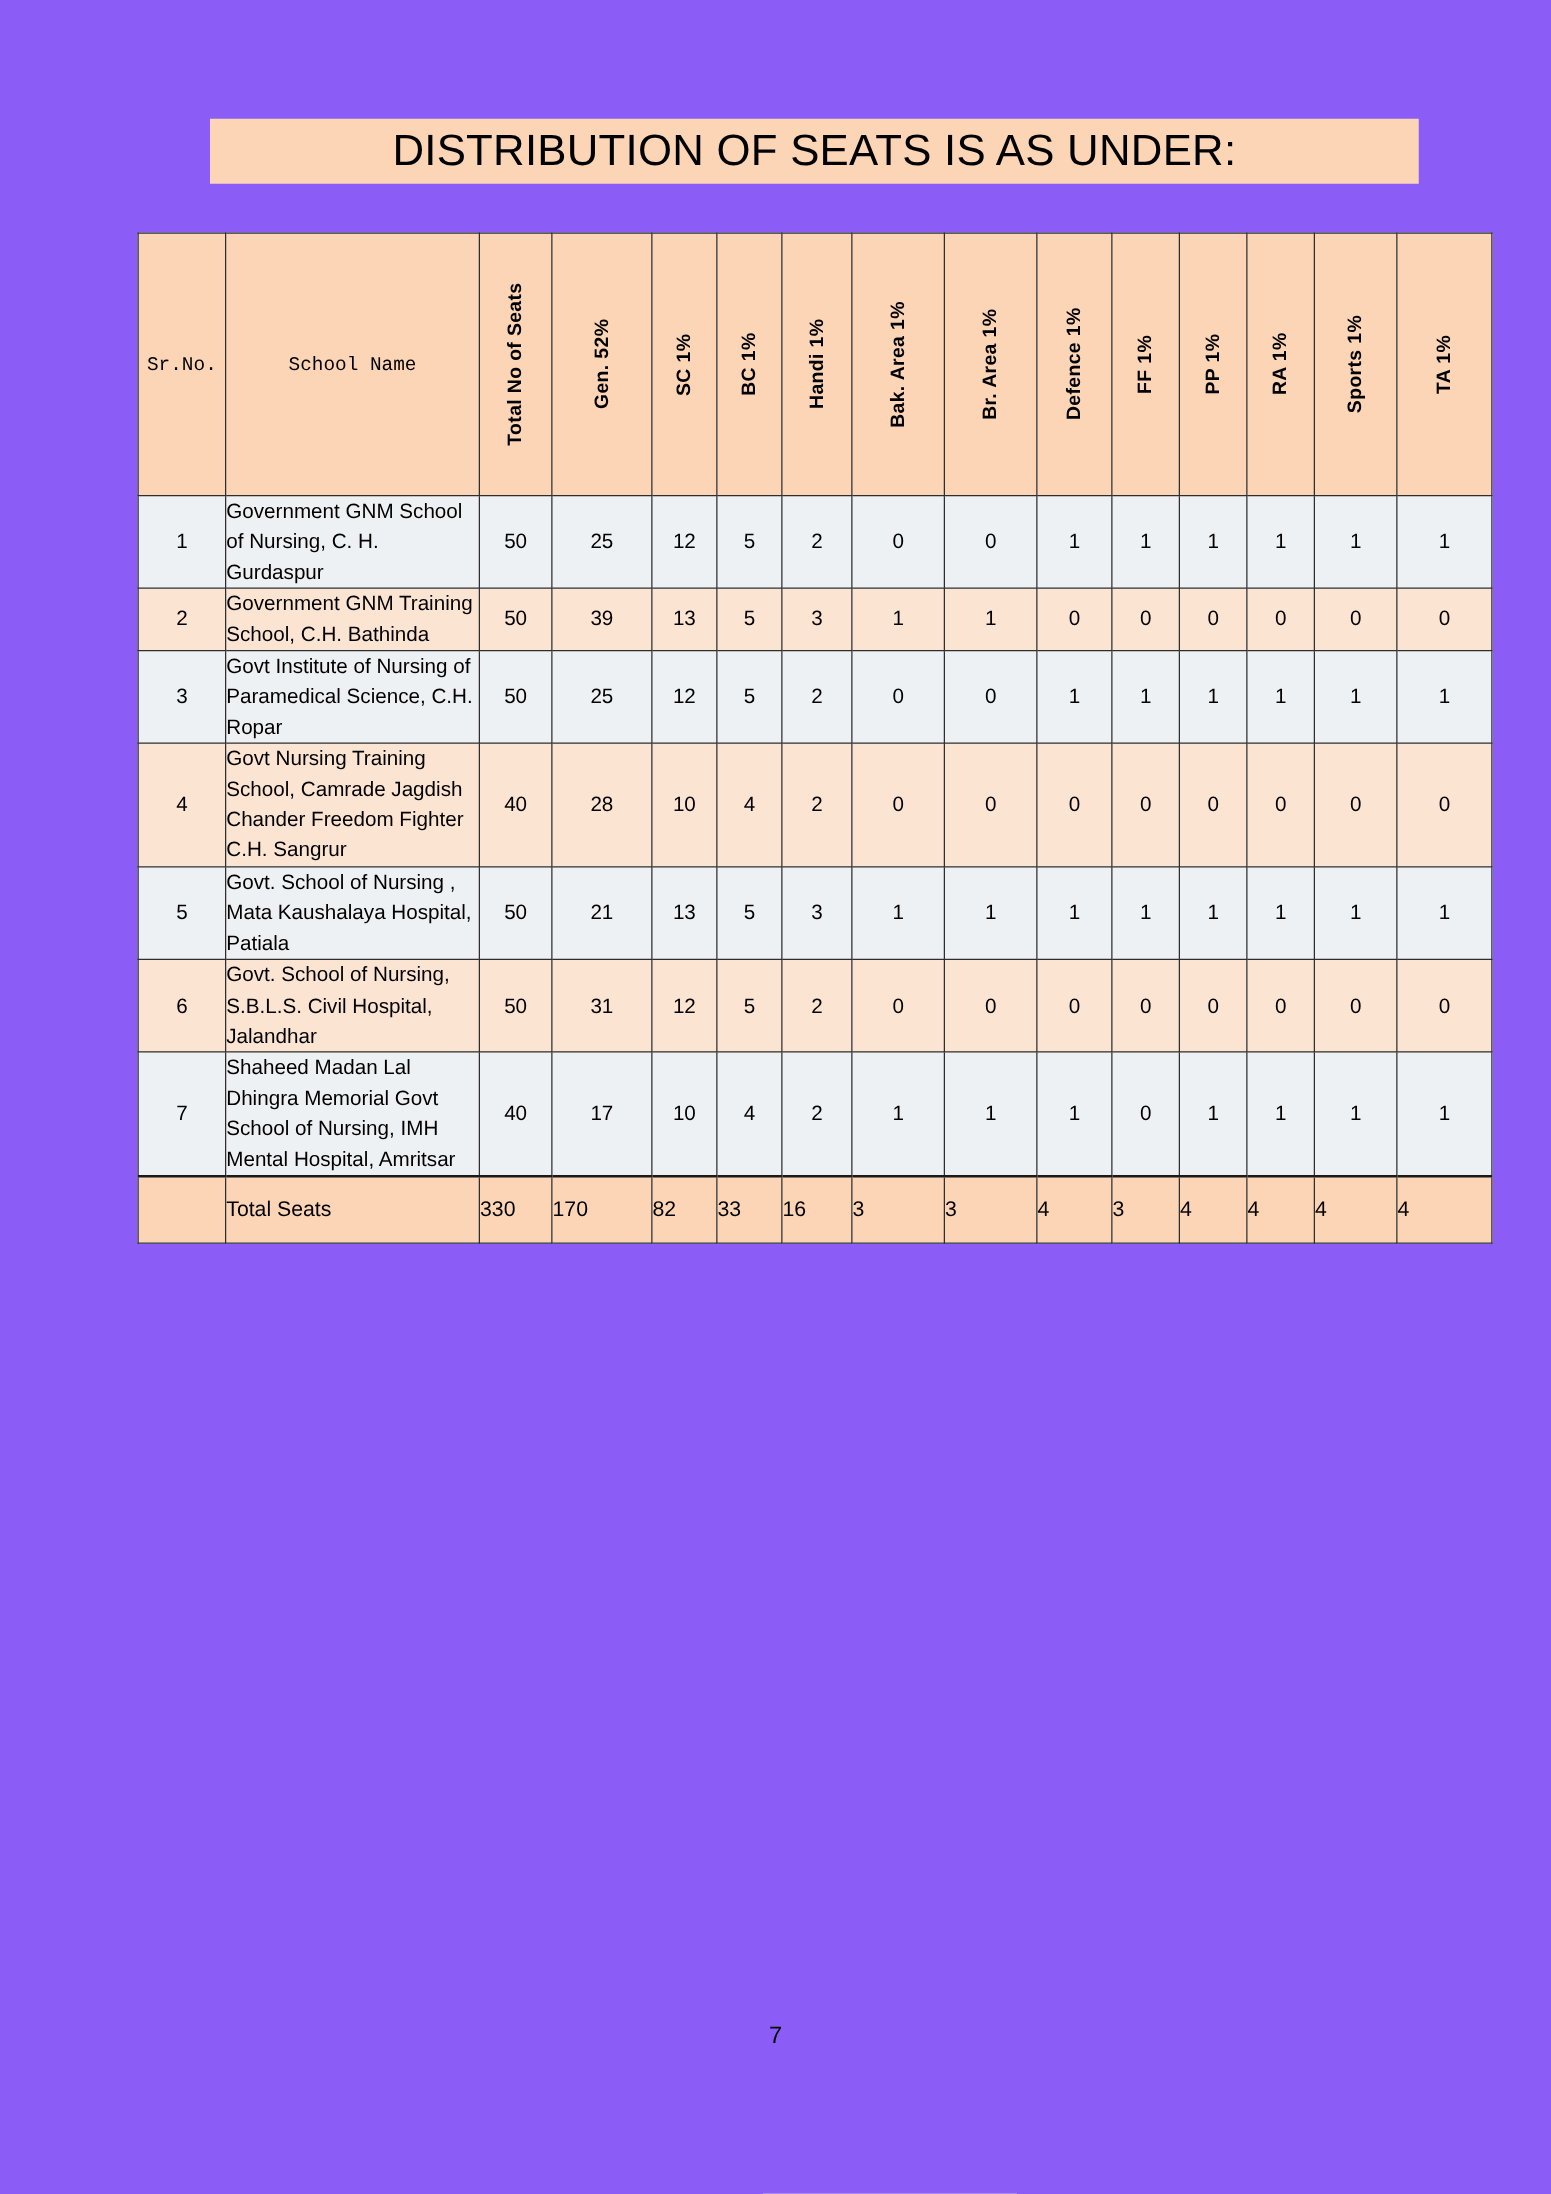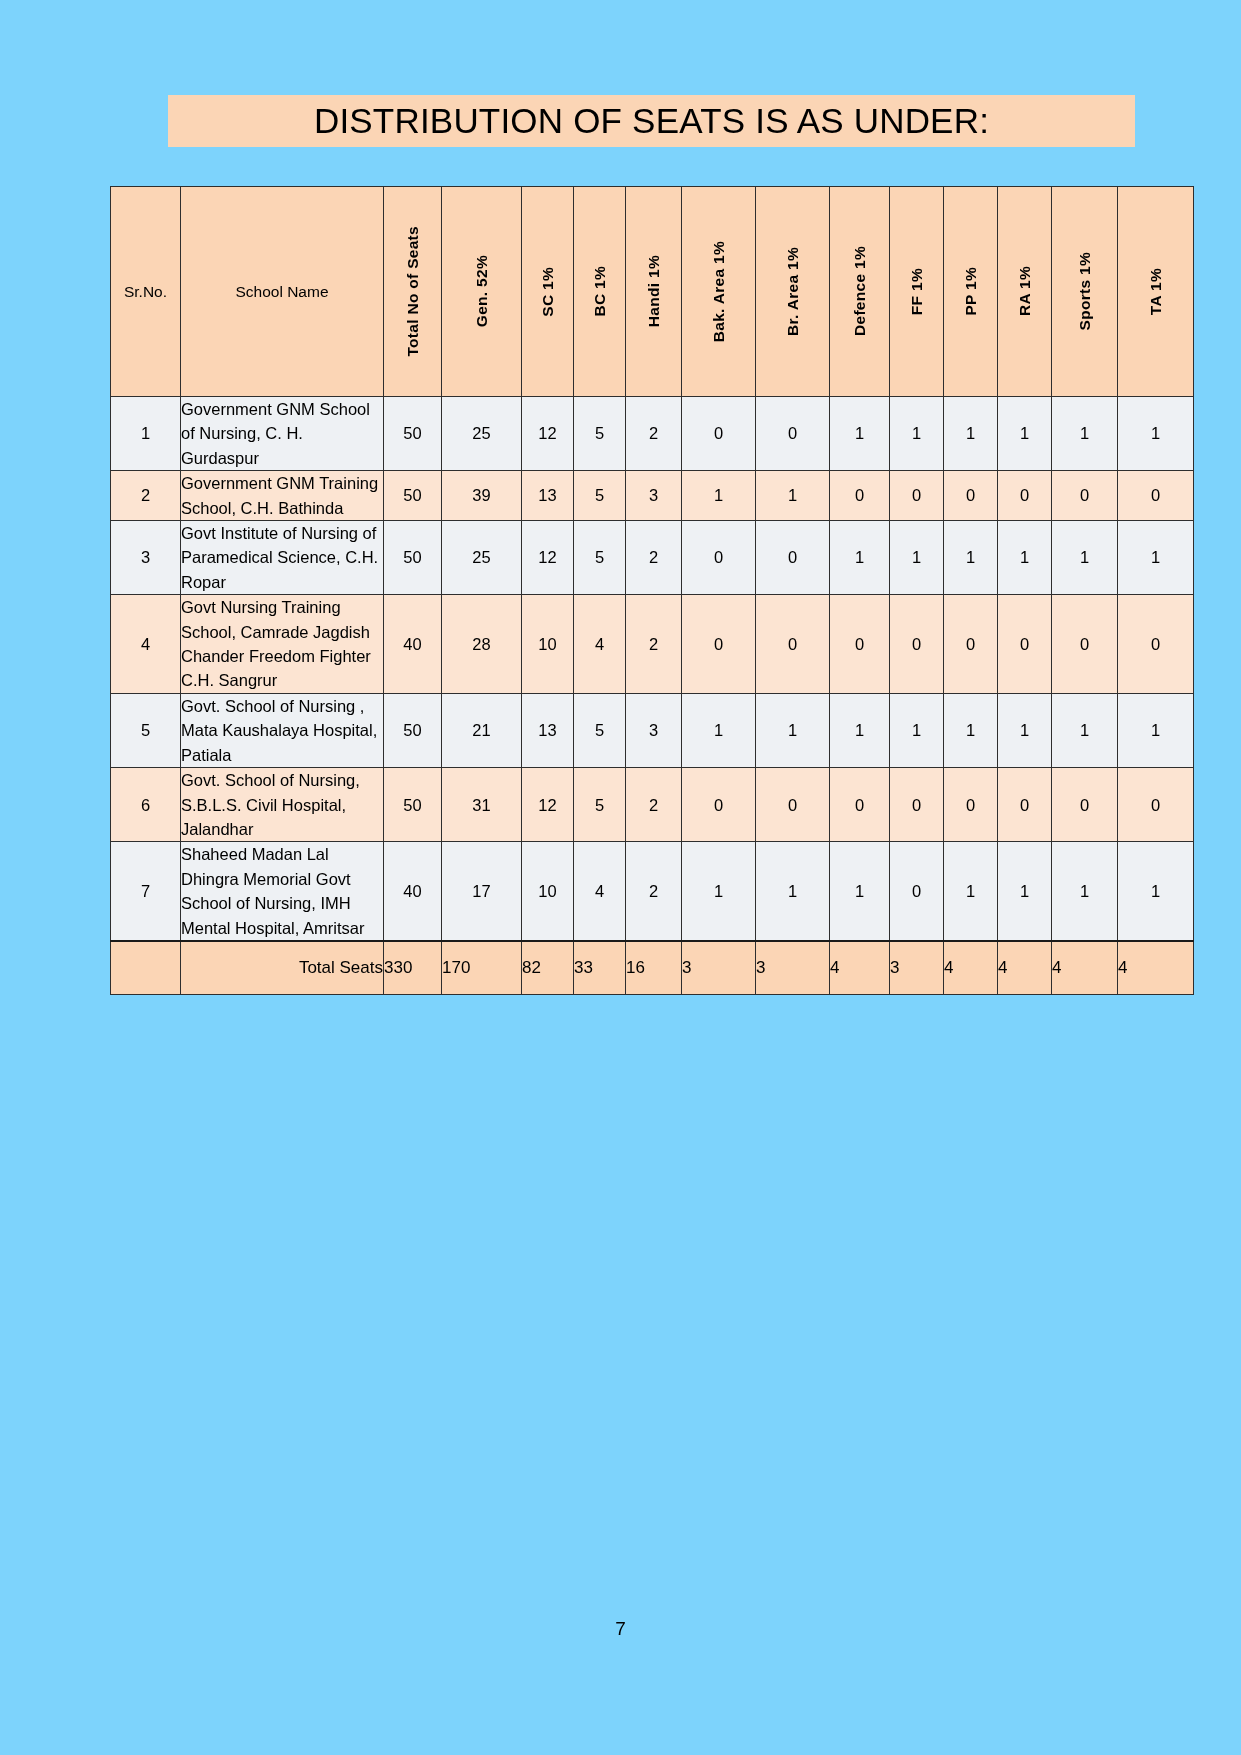--- a/index.html
+++ b/index.html
@@ -14,21 +14,21 @@
     color: #000;
     position: relative;
     overflow: hidden;
   }
 
   .page {
     position: absolute;
     left: 0; top: 0;
     width: 1241px;
     height: 1755px;
-    background: #7dd3fc;
+    background: #8b5cf6;
   }
 
   
   .title-banner {
     position: absolute;
     left: 168px;
     top: 95px;
     width: 967px;
     height: 52px;
     background: #fbd5b5;
@@ -70,21 +70,21 @@
     height: 210px;
   }
   thead th {
     background: #fbd5b5;
     vertical-align: middle;
   }
   th.h-sr, th.h-school {
     font-size: 15.5px;
     font-weight: bold;
     text-align: center;
-    font-family: Liberation Sans, sans-serif;
+    font-family: Liberation Mono, monospace;
   }
   .rot-wrap {
     height: 200px;
     display: flex;
     align-items: center;
     justify-content: center;
   }
   .rot {
     writing-mode: vertical-rl;
     transform: rotate(180deg);
@@ -113,21 +113,21 @@
   }
   tbody tr.row-odd td { background: #eef1f4; }
   tbody tr.row-even td { background: #fce4d2; }
 
   tr.total-row td {
     background: #fbd5b5 !important;
     height: 52px;
     font-size: 17px;
   }
   tr.total-row td.t-label {
-    text-align: right;
+    text-align: left;
   }
   tr.total-row td.t-blank { }
   tr.total-row td {
     border-top: 2px solid #1a1a1a;
   }
 
   
   col.w-sr      { width: 70px; }
   col.w-school  { width: 203px; }
   col.w-total   { width: 58px; }

